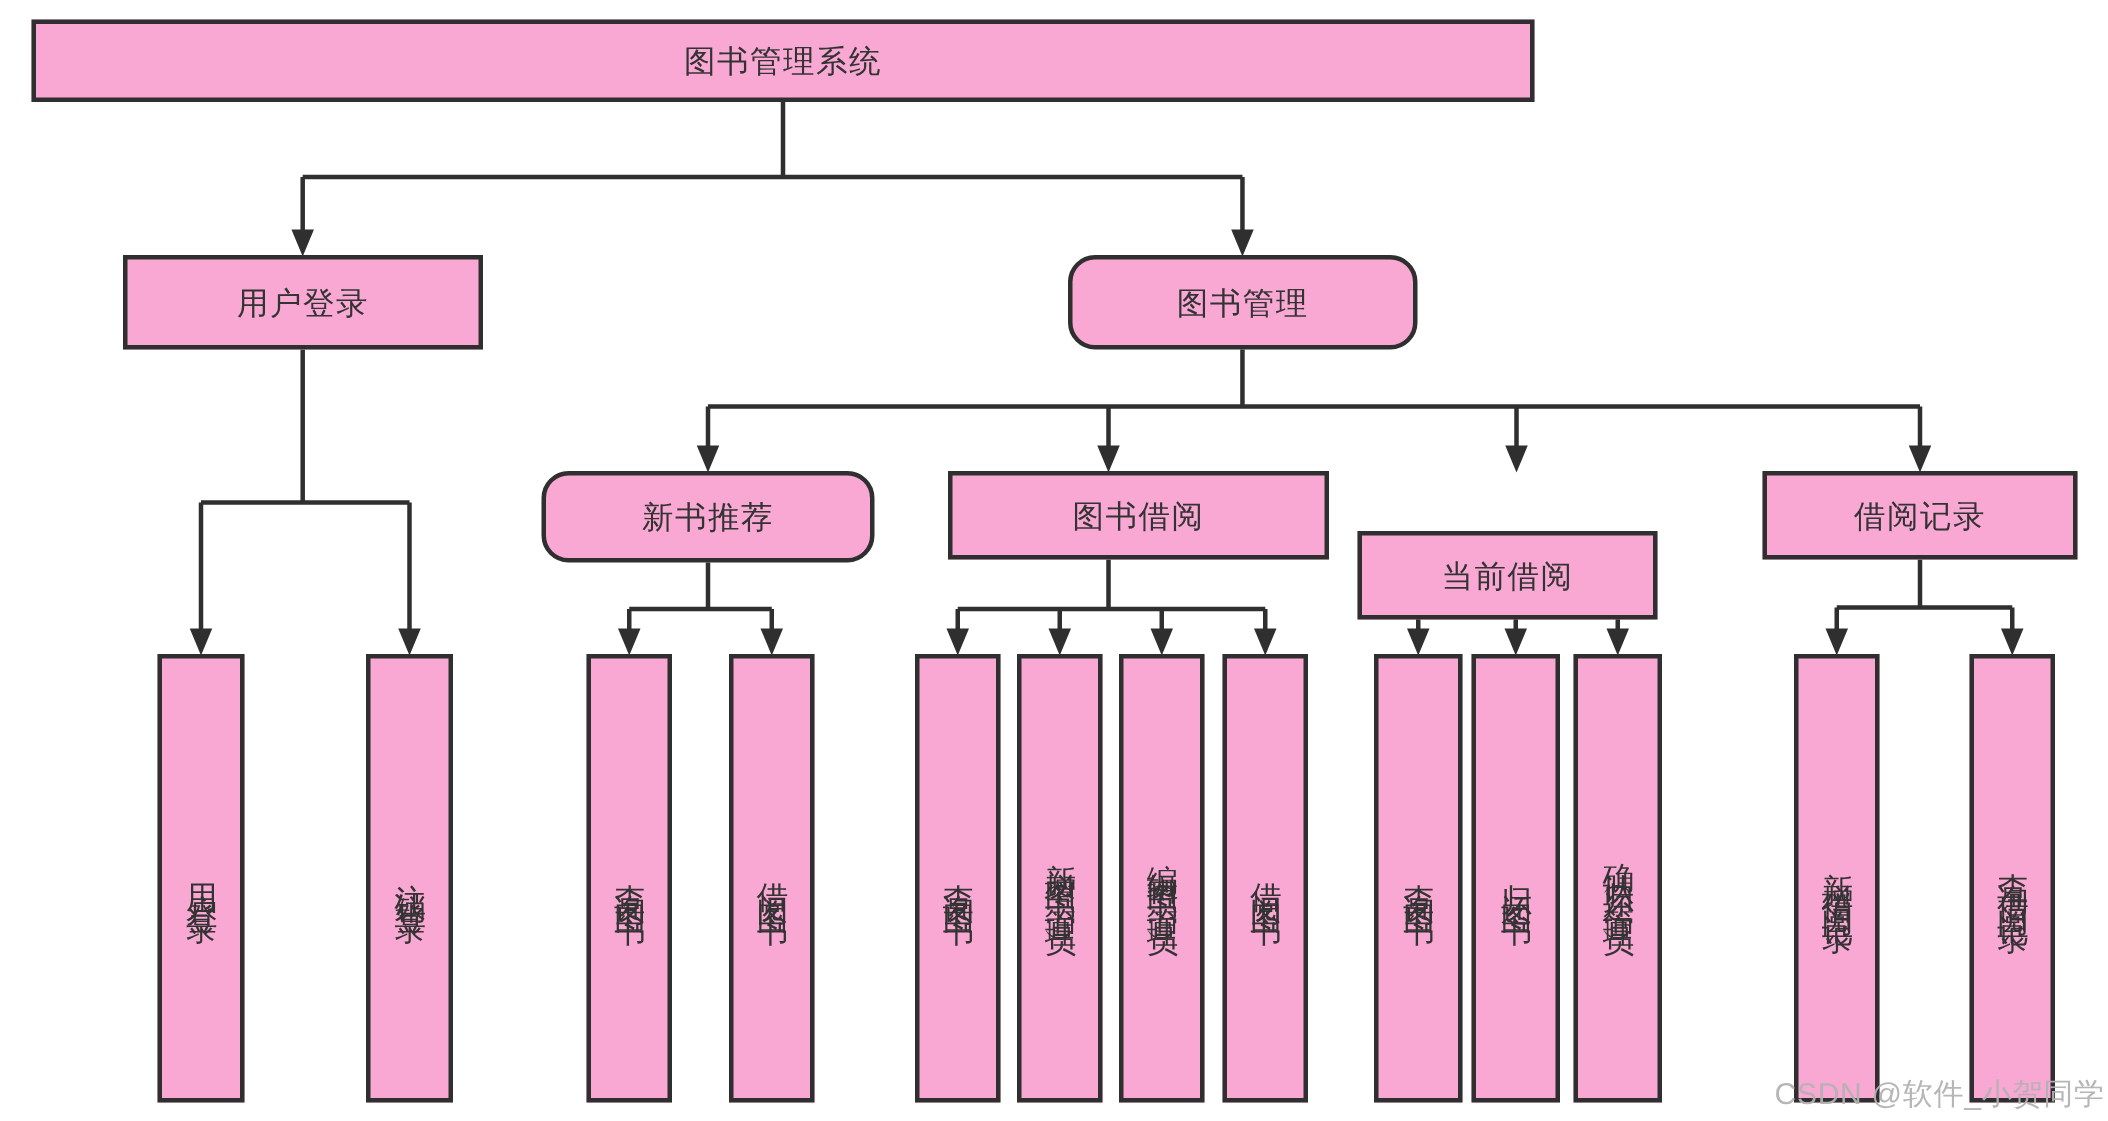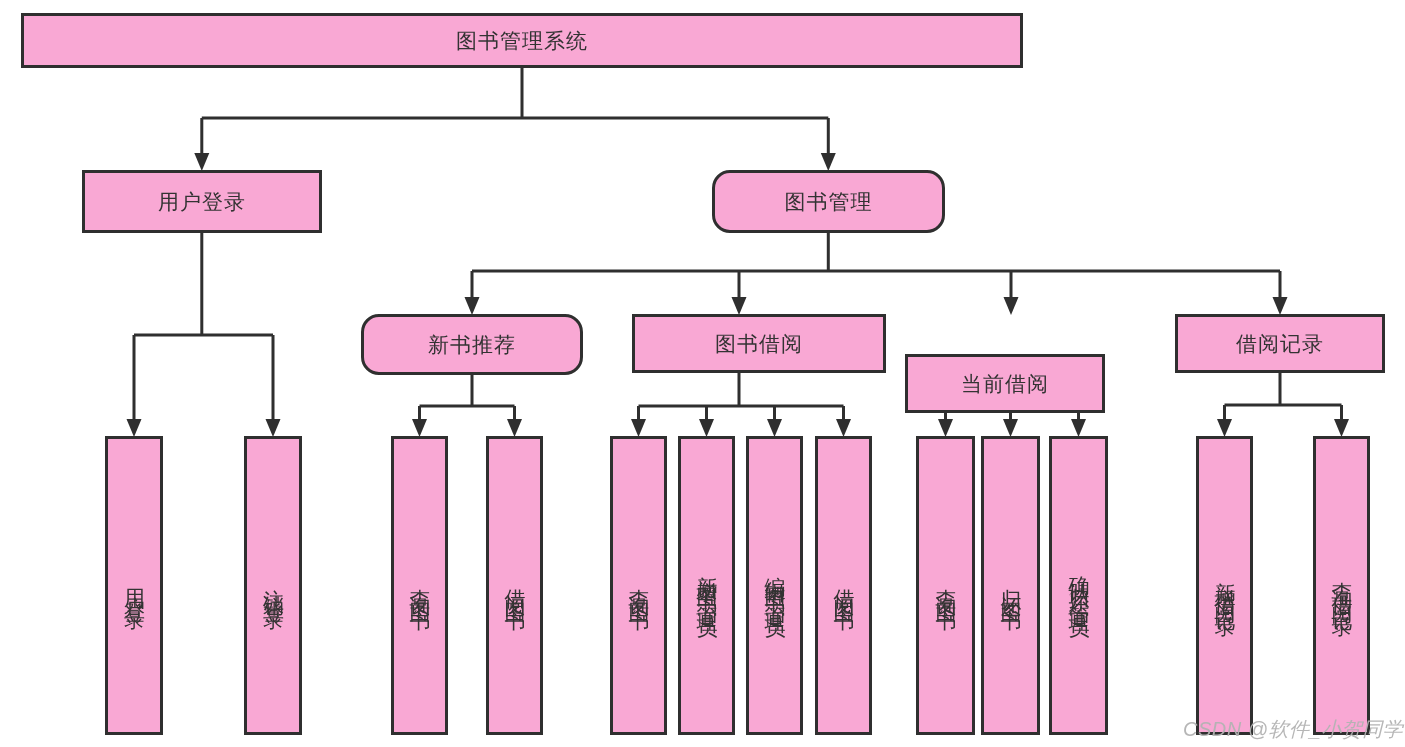--- a/index.html
+++ b/index.html
@@ -51,21 +51,20 @@
   }
   .watermark {
     position: absolute;
     left: 1183px;
     top: 716px;
     z-index: 5;
     font-size: 20px;
     color: rgba(178, 178, 178, 0.95);
     white-space: nowrap;
     letter-spacing: 0.5px;
-    font-style: italic;
   }
 </style>
 </head>
 <body>
 
 <div class="canvas">
 
   <svg class="connectors" width="1405" height="747" viewBox="0 0 1405 747">
     <g stroke="#2f2f2f" stroke-width="3" fill="none">
 

